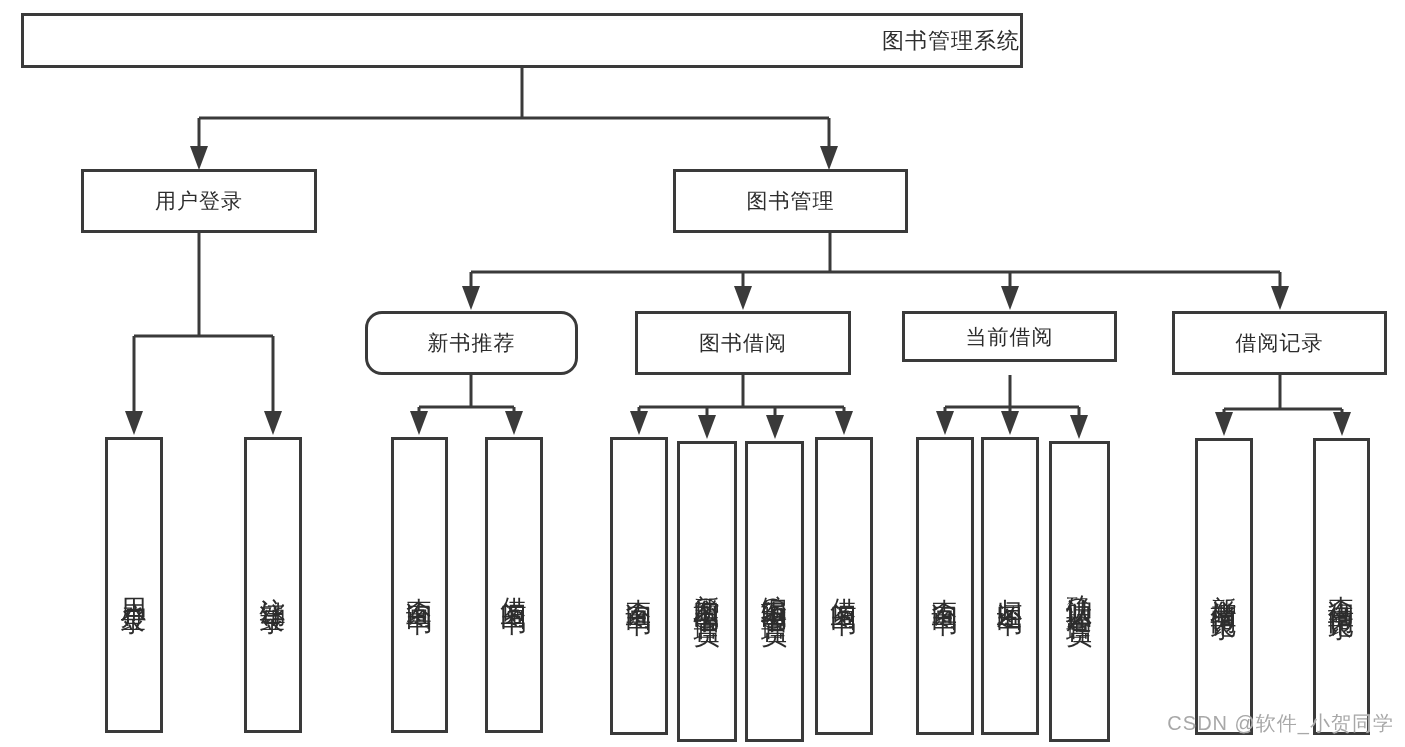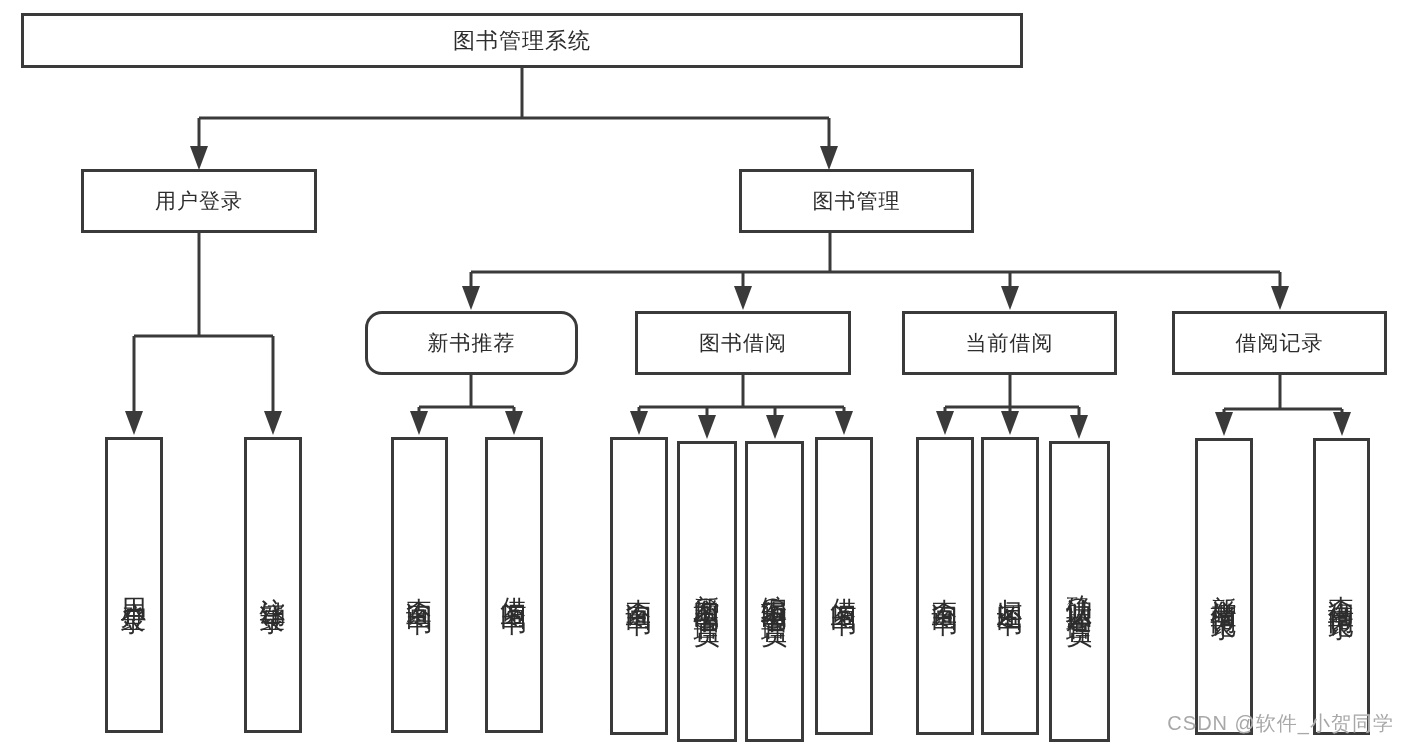--- a/index.html
+++ b/index.html
@@ -132,38 +132,38 @@
       <polygon points="1070,415 1088,415 1079,439"></polygon>
 
     <path d="M1280 375 V409"></path>
     <path d="M1224 409 H1342"></path>
     <line x1="1224" y1="409" x2="1224" y2="420"></line>
       <polygon points="1215,412 1233,412 1224,436"></polygon>
     <line x1="1342" y1="409" x2="1342" y2="420"></line>
       <polygon points="1333,412 1351,412 1342,436"></polygon>
   </svg>
 
-  <div class="box root" style="left:21px; top:13px; width:1002px; height:55px;">
+  <div class="box root" style="left:21px; top:13px; width:1002px; height:55px;justify-content:flex-end;">
     <span class="hlabel">图书管理系统</span>
   </div>
 
   <div class="box" style="left:81px; top:169px; width:236px; height:64px;">
     <span class="hlabel">用户登录</span>
   </div>
-  <div class="box" style="left:739px; top:169px; width:235px; height:64px;">
+  <div class="box" style="left:673px; top:169px; width:235px; height:64px;">
     <span class="hlabel">图书管理</span>
   </div>
 
   <div class="box" style="left:365px; top:311px; width:213px; height:64px;border-radius:17px;">
     <span class="hlabel">新书推荐</span>
   </div>
   <div class="box" style="left:635px; top:311px; width:216px; height:64px;">
     <span class="hlabel">图书借阅</span>
   </div>
-  <div class="box" style="left:902px; top:311px; width:215px; height:64px;">
+  <div class="box" style="left:902px; top:311px; width:215px; height:51px;">
     <span class="hlabel">当前借阅</span>
   </div>
   <div class="box" style="left:1172px; top:311px; width:215px; height:64px;">
     <span class="hlabel">借阅记录</span>
   </div>
 
   <div class="box" style="left:105px; top:437px; width:58px; height:296px;">
     <span class="vlabel">用户登录</span>
   </div>
   <div class="box" style="left:244px; top:437px; width:58px; height:296px;">

